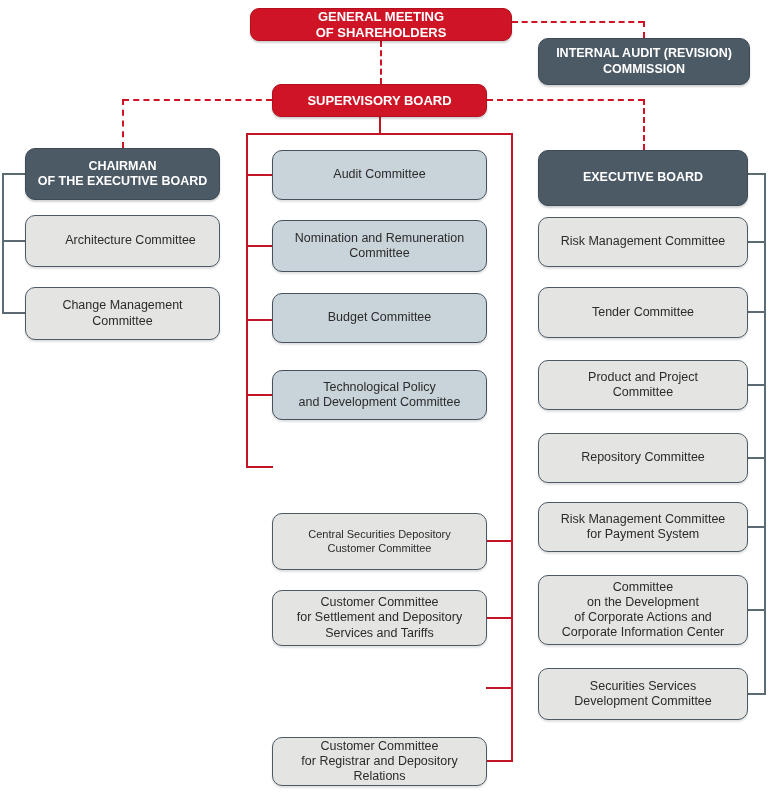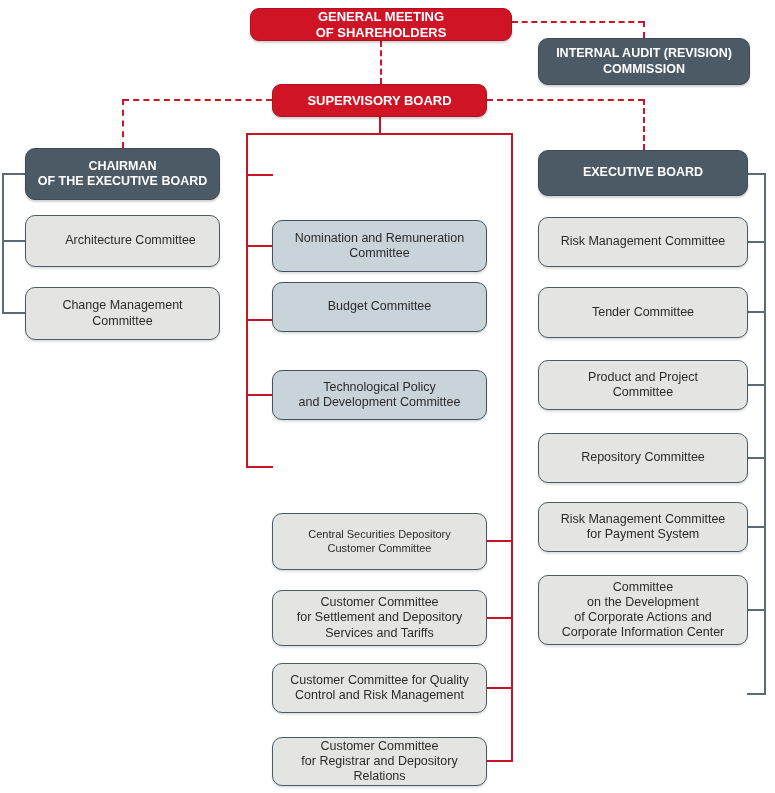--- a/index.html
+++ b/index.html
@@ -90,57 +90,58 @@
   <div class="node red" style="left:272px;top:84px;width:215px;height:33px;">SUPERVISORY BOARD</div>
 
   <div class="node slate" style="left:25px;top:148px;width:195px;height:52px;">CHAIRMAN
 OF THE EXECUTIVE BOARD</div>
 
   <div class="node light" style="left:25px;top:215px;width:195px;height:52px;padding-left:16px;">Architecture Committee</div>
 
   <div class="node light" style="left:25px;top:287px;width:195px;height:53px;">Change Management
 Committee</div>
 
+  <div class="node blue" style="left:272px;top:150px;width:215px;height:50px;">Audit Committee</div>
 
   <div class="node blue" style="left:272px;top:220px;width:215px;height:52px;">Nomination and Remuneration
 Committee</div>
 
-  <div class="node blue" style="left:272px;top:282px;width:215px;height:50px;">Budget Committee</div>
+  <div class="node blue" style="left:272px;top:293px;width:215px;height:50px;">Budget Committee</div>
 
   <div class="node blue" style="left:272px;top:370px;width:215px;height:50px;">Technological Policy
 and Development Committee</div>
 
 
   <div class="node light small" style="left:272px;top:513px;width:215px;height:57px;">Central Securities Depository
 Customer Committee</div>
 
   <div class="node light" style="left:272px;top:590px;width:215px;height:56px;">Customer Committee
 for Settlement and Depository
 Services and Tariffs</div>
 
-  <div class="node light" style="left:272px;top:663px;width:215px;height:50px;">Customer Committee for Quality
-Control and Risk Management</div>
 
   <div class="node light" style="left:272px;top:737px;width:215px;height:49px;">Customer Committee
 for Registrar and Depository
 Relations</div>
 
-  <div class="node slate" style="left:538px;top:150px;width:210px;height:46px;">EXECUTIVE BOARD</div>
+  <div class="node slate" style="left:538px;top:150px;width:210px;height:56px;">EXECUTIVE BOARD</div>
 
   <div class="node light" style="left:538px;top:217px;width:210px;height:50px;">Risk Management Committee</div>
 
   <div class="node light" style="left:538px;top:287px;width:210px;height:51px;">Tender Committee</div>
 
   <div class="node light" style="left:538px;top:360px;width:210px;height:50px;">Product and Project
 Committee</div>
 
   <div class="node light" style="left:538px;top:433px;width:210px;height:50px;">Repository Committee</div>
 
   <div class="node light" style="left:538px;top:502px;width:210px;height:50px;">Risk Management Committee
 for Payment System</div>
 
   <div class="node light" style="left:538px;top:575px;width:210px;height:70px;">Committee
 on the Development
 of Corporate Actions and
 Corporate Information Center</div>
 
+  <div class="node light" style="left:538px;top:668px;width:210px;height:52px;">Securities Services
+Development Committee</div>
 
 </div>
 
 </body></html>

